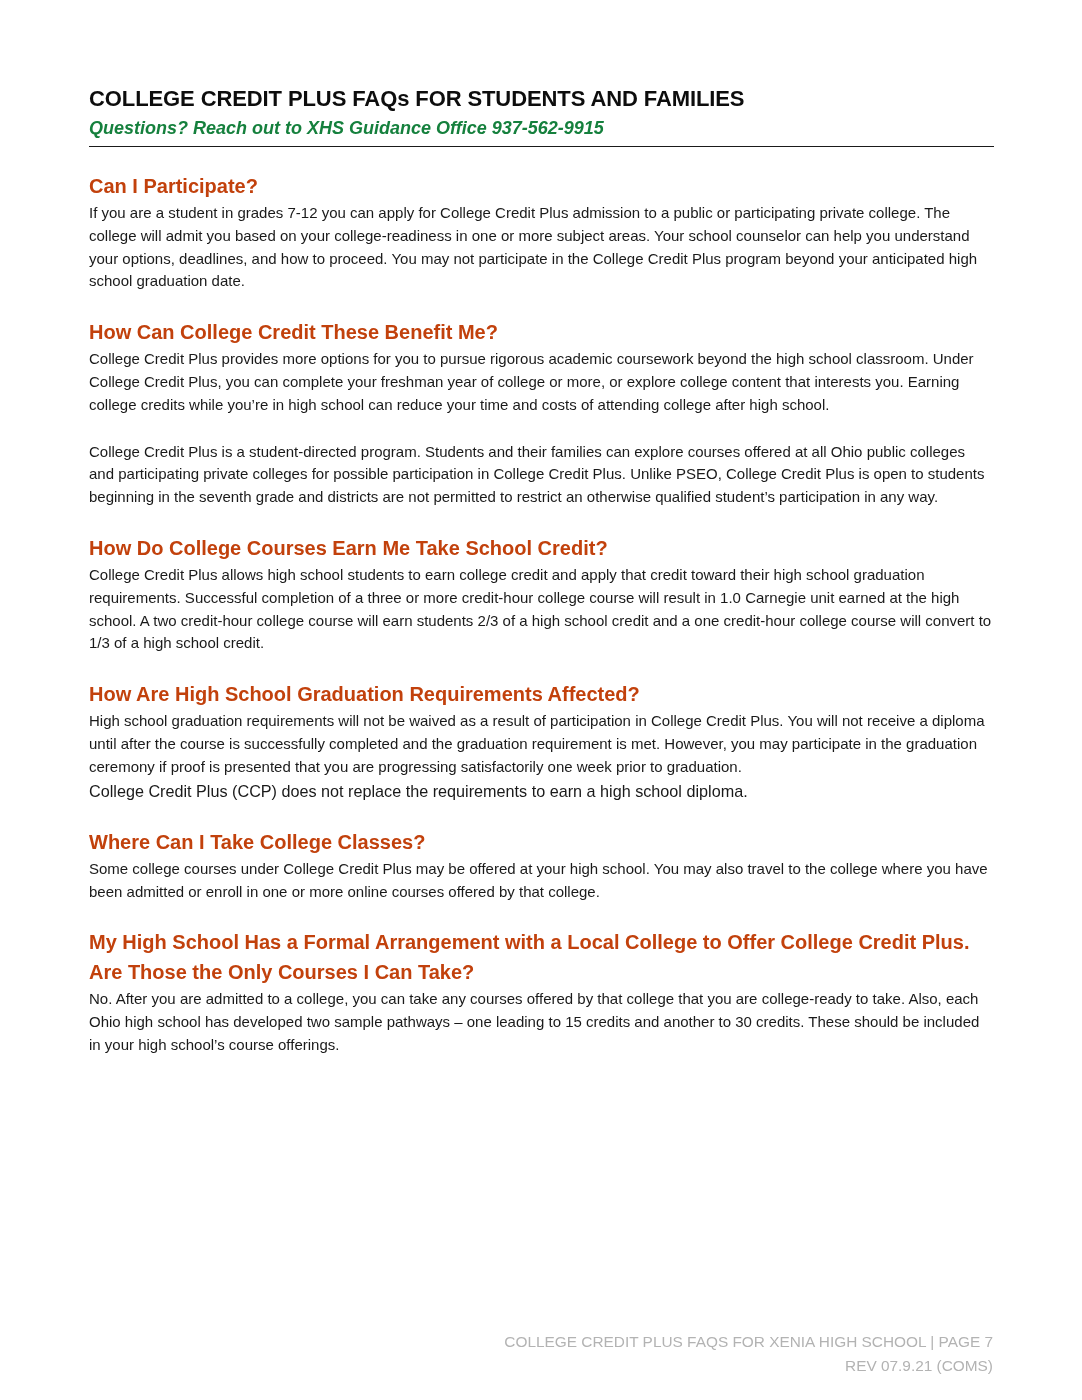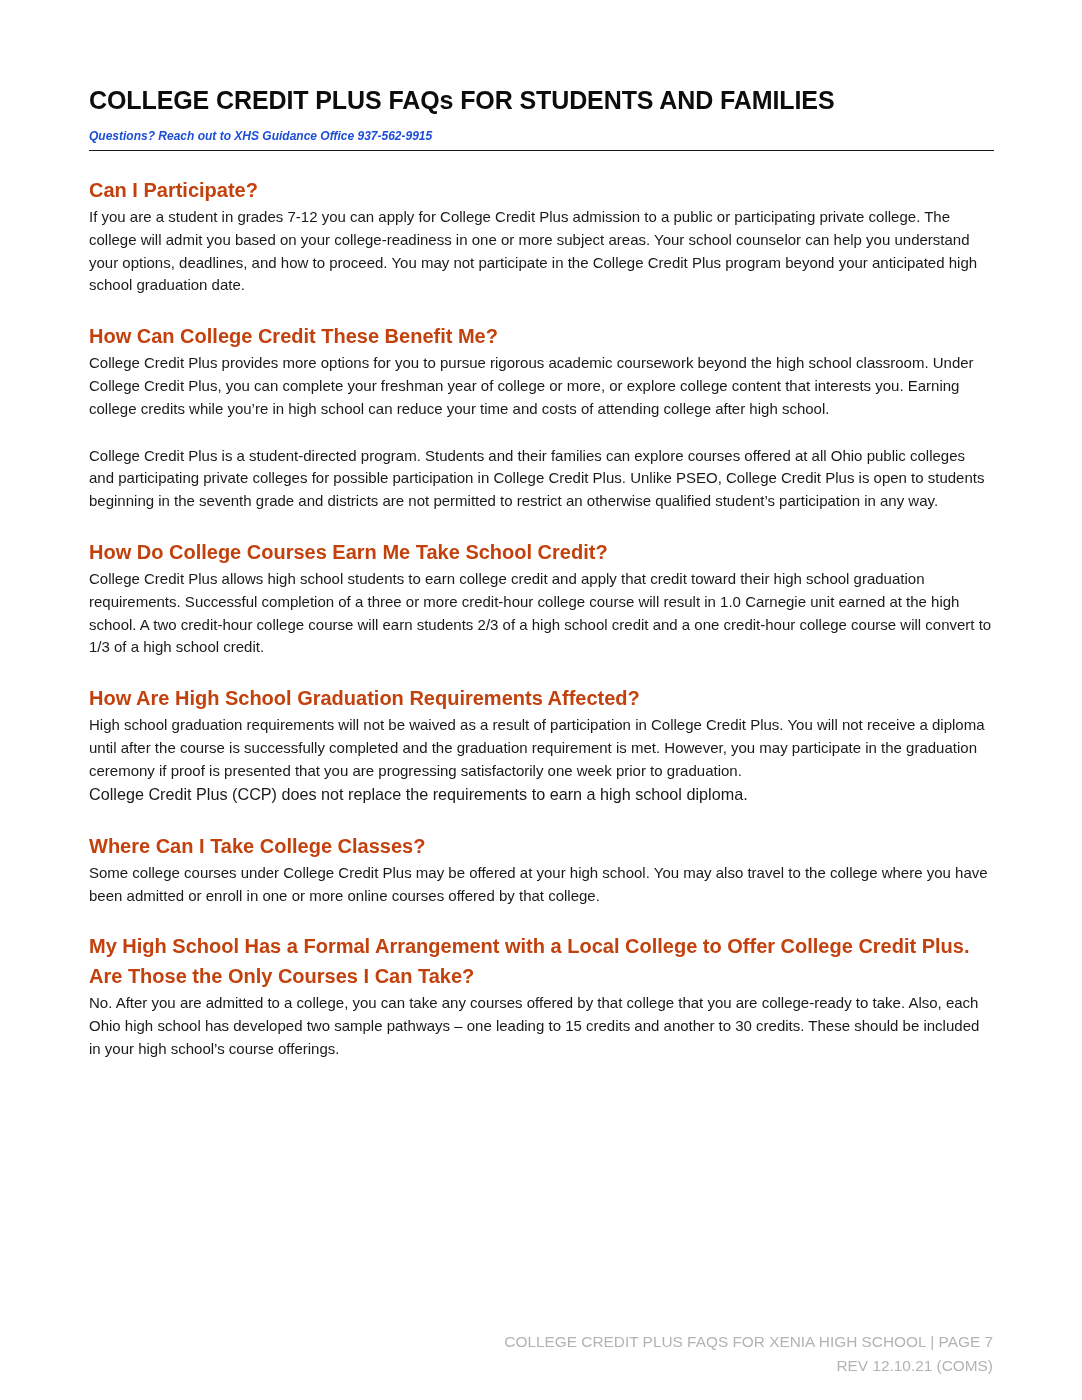--- a/index.html
+++ b/index.html
@@ -17,34 +17,34 @@
   }
   .page {
     position: absolute;
     left: 0; top: 0;
     width: 1082px;
     height: 1400px;
     box-sizing: border-box;
     padding: 84px 89px 0 89px;
   }
   .doc-title {
-    font-size: 25px;
+    font-size: 22px;
     font-weight: bold;
     letter-spacing: -0.1px;
     line-height: 1.35;
-    margin: 0 0 10px 0;
+    margin: 0 0 2px 0;
     color: #0d0d0d;
   }
   .doc-subtitle {
-    font-size: 12px;
+    font-size: 18px;
     font-weight: bold;
     font-style: italic;
     line-height: 1.35;
     margin: 0 0 6px 0;
-    color: #1d4ed8;
+    color: #15803d;
   }
   .header-rule {
     border: 0;
     border-top: 1.6px solid #1a1a1a;
     margin: 0 0 24px 0;
     width: 905px;
   }
   .faq-section {
     margin-bottom: 24px;
     width: 905px;
@@ -120,16 +120,16 @@
     <p class="faq-a">Some college courses under College Credit Plus may be offered at your high school. You may also travel to the college where you have been admitted or enroll in one or more online courses offered by that college.</p>
   </div>
 
   <div class="faq-section">
     <div class="faq-q">My High School Has a Formal Arrangement with a Local College to Offer College Credit Plus. Are Those the Only Courses I Can Take?</div>
     <p class="faq-a">No. After you are admitted to a college, you can take any courses offered by that college that you are college-ready to take. Also, each Ohio high school has developed two sample pathways – one leading to 15 credits and another to 30 credits. These should be included in your high school’s course offerings.</p>
   </div>
 
   <div class="footer">
     <div>COLLEGE CREDIT PLUS FAQS FOR XENIA HIGH SCHOOL | PAGE 7</div>
-    <div>REV 12.10.21 (COMS)</div>
+    <div>REV 07.9.21 (COMS)</div>
   </div>
 
 </div>
 
 </body></html>

